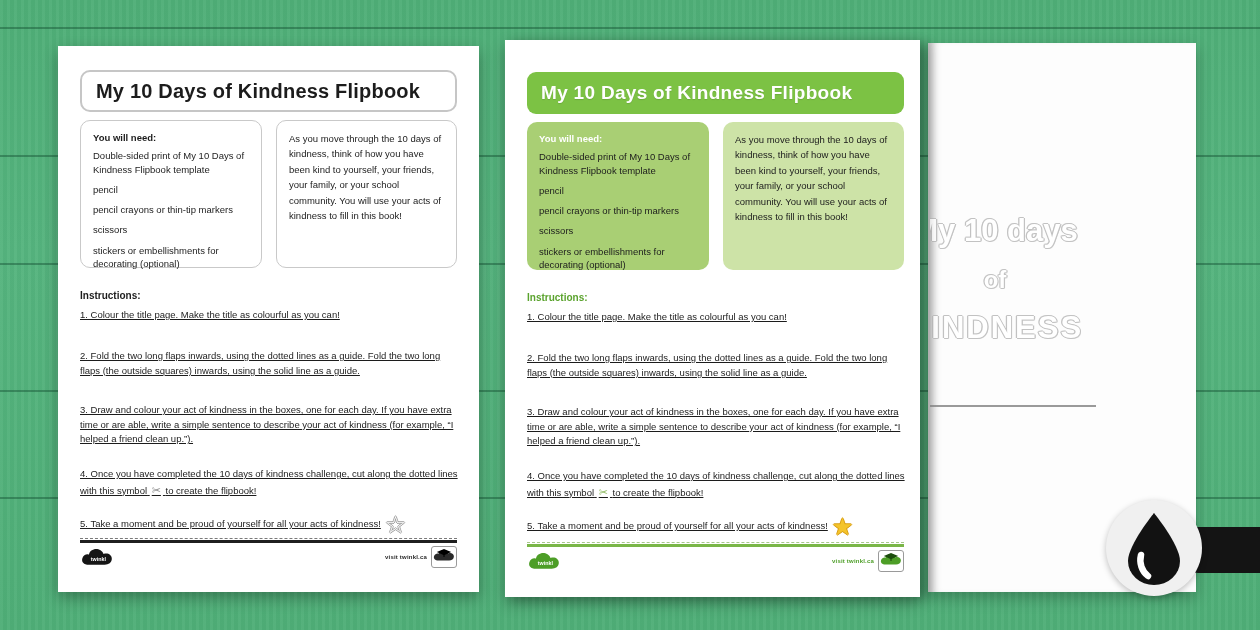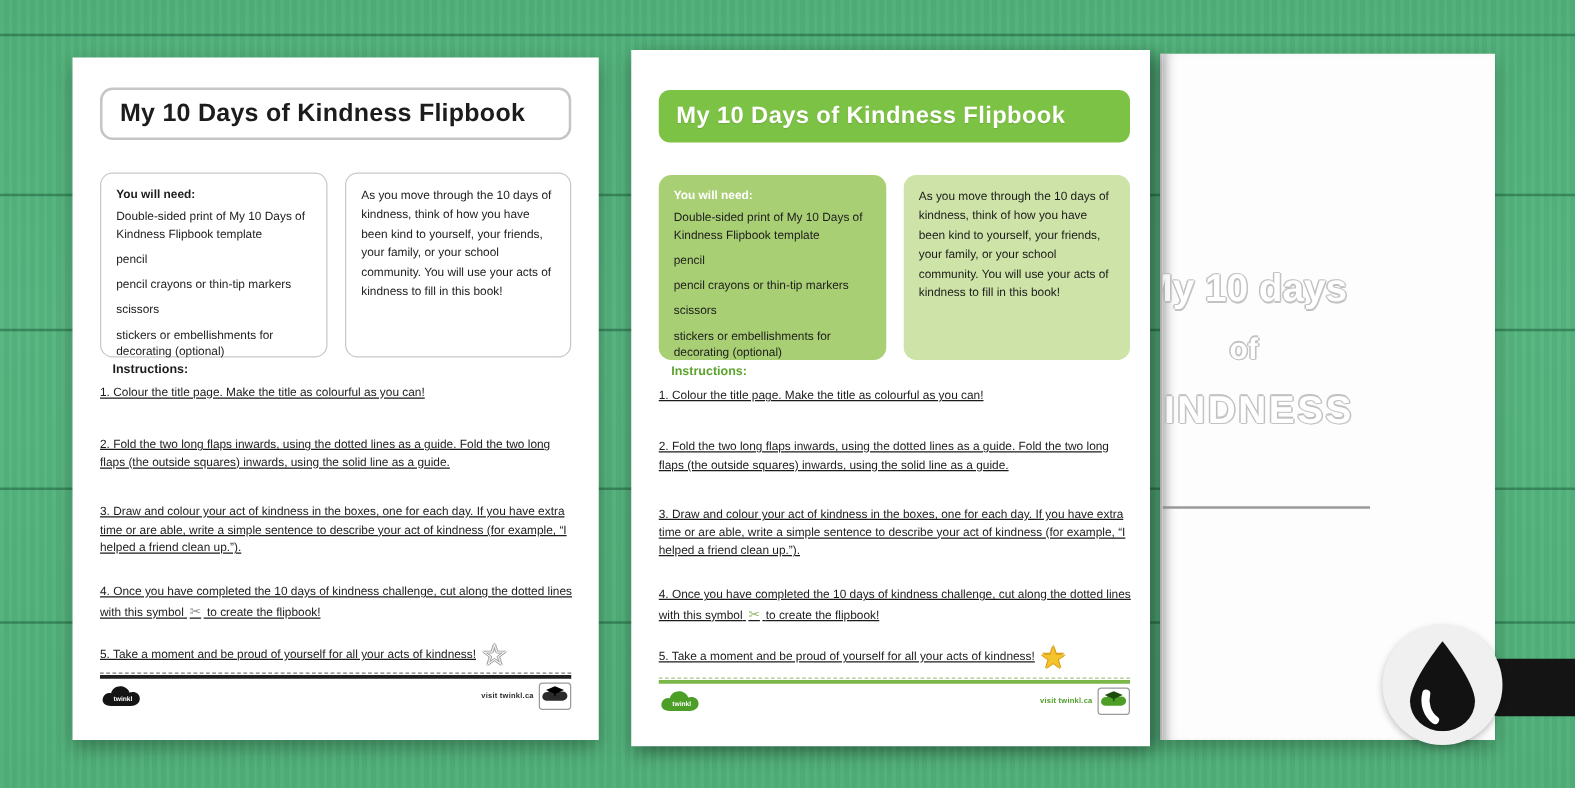--- a/index.html
+++ b/index.html
@@ -42,32 +42,32 @@
     left:22px; top:32px; width:377px; height:42px;
     background:#7cc244; border-radius:9px;
     display:flex; align-items:center; padding:0 14px;
     font-size:19px; font-weight:bold; color:#ffffff; letter-spacing:0.3px;
     text-shadow:0 1px 1px rgba(0,0,0,0.12);
   }
   .boxrow-top-plain { top:74px; }
   .boxrow-top-colored { top:82px; }
   .need-box, .intro-box {
     height:148px; border-radius:10px; padding:10px 12px;
-    font-size:9.5px; color:#1c1c1c; line-height:1.45;margin-top:18px;
+    font-size:9.5px; color:#1c1c1c; line-height:1.45;
   }
   .need-box { left:22px; width:182px; }
   .intro-box { left:218px; width:181px; line-height:1.62; }
   .plain .need-box, .plain .intro-box { border:1.5px solid #c9c9c9; background:#fff; }
   .colored .need-box { background:#a9cf74; border:none; }
   .colored .intro-box { background:#cde3a7; border:none; }
   .need-heading { font-weight:bold; margin-bottom:4px; }
   .colored .need-heading { color:#ffffff; }
   .need-item { margin-bottom:6.5px; }
 
-  .inst-heading { left:32px; font-size:10px; font-weight:bold; color:#1c1c1c; }
+  .inst-heading { left:22px; font-size:10px; font-weight:bold; color:#1c1c1c; }
   .colored .inst-heading { color:#5ba32e; }
   .inst-item { left:22px; width:382px; font-size:9.5px; color:#1c1c1c; line-height:1.55;text-decoration:underline; }
 
   .scissors { font-size:11px; color:#8d8d8d; padding:0 2px; }
   .colored .scissors { color:#8fba62; }
   .star { font-size:24px; line-height:0; vertical-align:-6px; display:inline-block; padding-left:4px; }
   .star-outline { color:#ffffff; text-shadow:1px 0 #9d9d9d,-1px 0 #9d9d9d,0 1px #9d9d9d,0 -1px #9d9d9d; }
   .star-filled  { color:#f4c42c; text-shadow:1px 0 #d99f17,-1px 0 #d99f17,0 1px #d99f17,0 -1px #d99f17; }
 
   .rule { left:22px; width:377px; }

